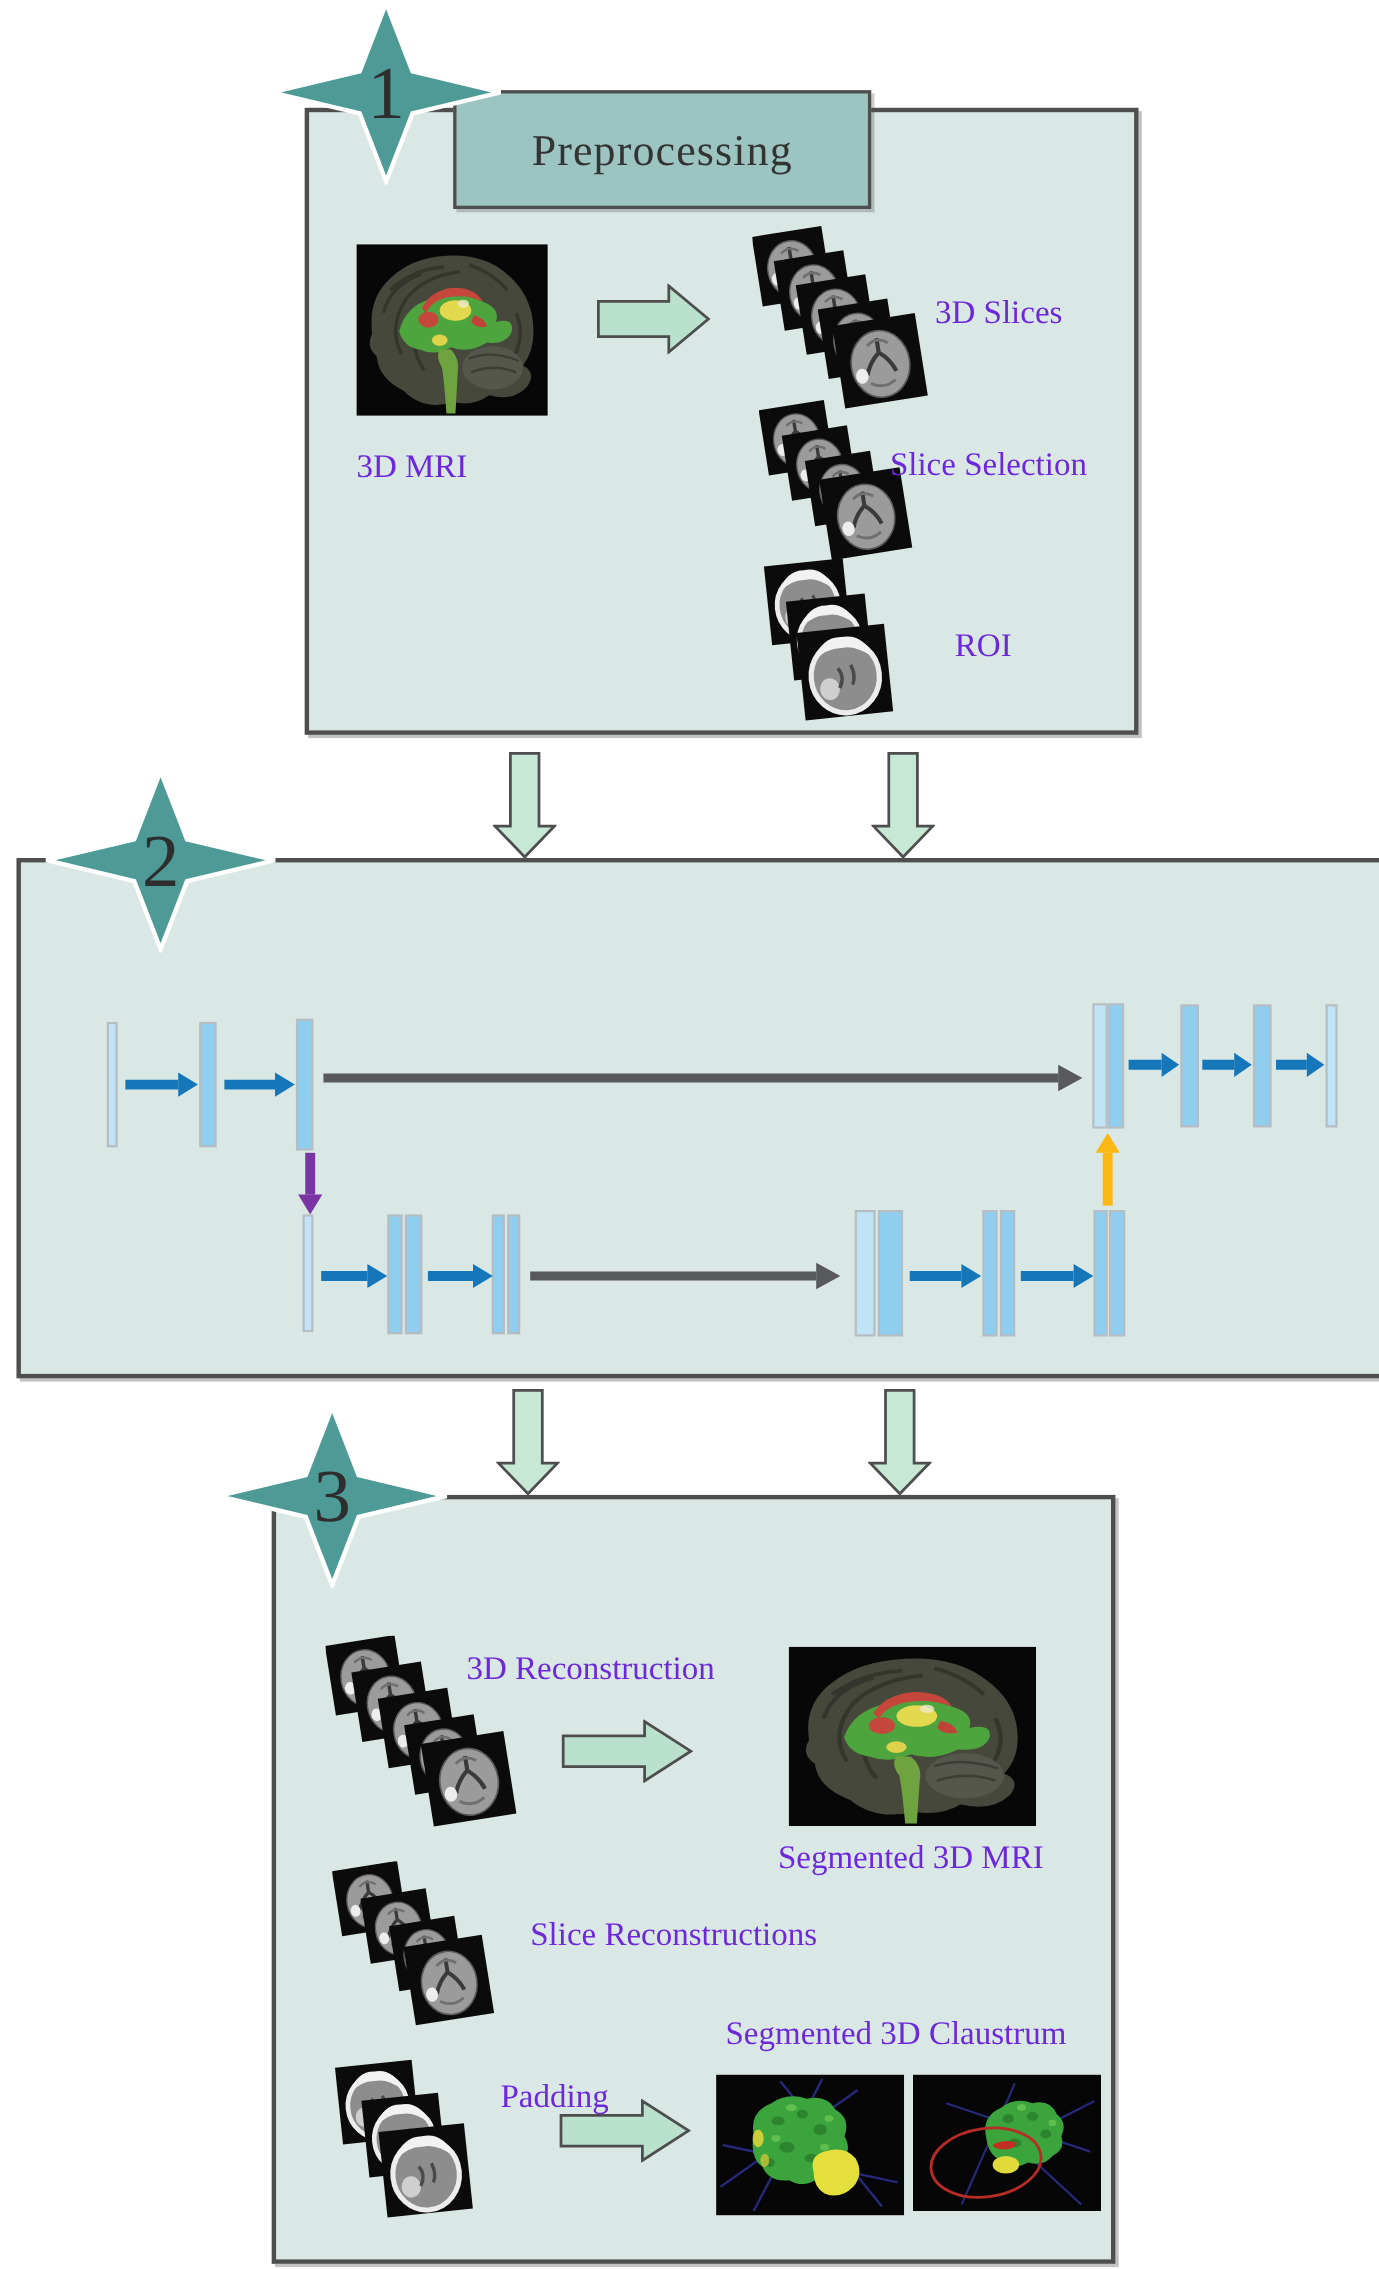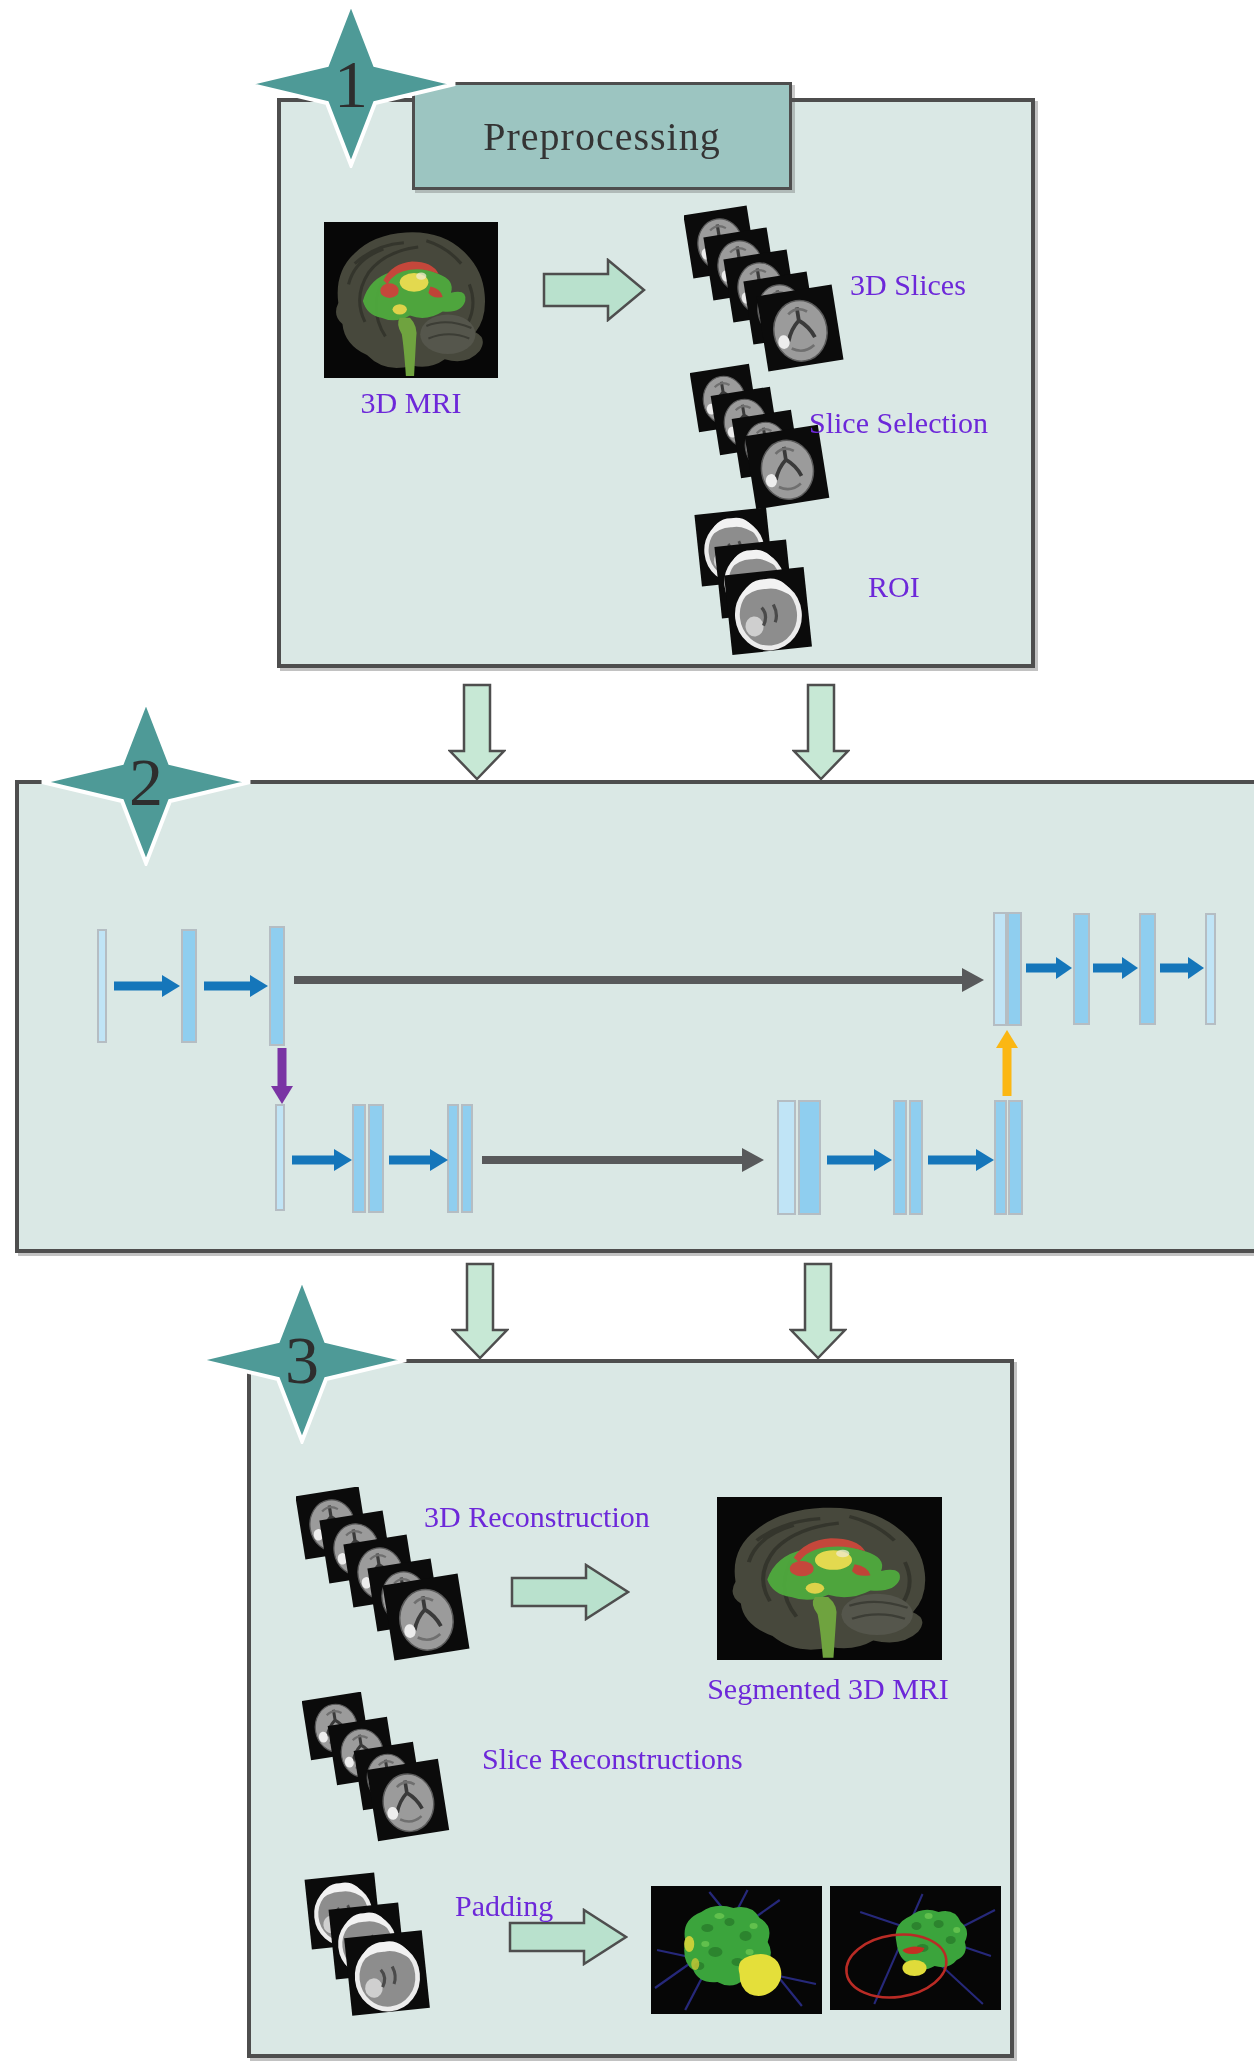--- a/index.html
+++ b/index.html
@@ -117,21 +117,21 @@
   </div>
 
   <svg class="star" style="left:231px;top:0px;" width="216" height="168" viewBox="-108 -84 216 168">
     <use href="#star4"></use>
   </svg>
   <div class="star-num" style="left:299px;top:40px;width:80px;height:88px;">1</div>
 
   <svg class="gfx" style="left:312px;top:222px;" width="174" height="156" viewBox="0 0 170 150" preserveAspectRatio="none">
     <use href="#brain3d"></use>
   </svg>
-  <div class="label" style="left:312px;top:386px;width:174px;text-align:center;">3D MRI</div>
+  <div class="label" style="left:312px;top:408px;width:174px;">3D MRI</div>
 
   <svg class="gfx" style="left:530px;top:258px;" width="104" height="64" viewBox="0 0 104 64">
     <polygon points="2,16 66,16 66,2 102,32 66,62 66,48 2,48" fill="#b9e1cd" stroke="#4e4e4e" stroke-width="2.5"></polygon>
   </svg>
 
   <svg class="gfx" style="left:672px;top:204px;" width="170" height="175" viewBox="0 0 170 175">
     <use href="#mri-slice" transform="translate(4,6) scale(1.6) rotate(-9 20 20)"></use>
     <use href="#mri-slice" transform="translate(24,28) scale(1.6) rotate(-9 20 20)"></use>
     <use href="#mri-slice" transform="translate(44,50) scale(1.6) rotate(-9 20 20)"></use>
     <use href="#mri-slice" transform="translate(64,72) scale(1.6) rotate(-9 20 20)"></use>
@@ -281,20 +281,21 @@
   <div class="label" style="left:660px;top:1672px;width:312px;text-align:center;">Segmented 3D MRI</div>
 
   <svg class="gfx" style="left:290px;top:1692px;" width="165" height="160" viewBox="0 0 165 160">
     <use href="#mri-slice" transform="translate(4,4) scale(1.5) rotate(-9 20 20)"></use>
     <use href="#mri-slice" transform="translate(30,29) scale(1.5) rotate(-9 20 20)"></use>
     <use href="#mri-slice" transform="translate(56,54) scale(1.5) rotate(-9 20 20)"></use>
     <use href="#mri-slice" transform="translate(70,72) scale(1.8) rotate(-9 20 20)"></use>
   </svg>
   <div class="label" style="left:470px;top:1742px;text-align:center;">Slice Reconstructions</div>
 
+  <div class="label" style="left:630px;top:1832px;width:345px;text-align:center;">Segmented 3D Claustrum</div>
 
   <svg class="gfx" style="left:292px;top:1872px;" width="150" height="155" viewBox="0 0 150 155">
     <use href="#ct-slice" transform="translate(4,4) scale(1.75) rotate(-6 20 20)"></use>
     <use href="#ct-slice" transform="translate(28,34) scale(1.75) rotate(-6 20 20)"></use>
     <use href="#ct-slice" transform="translate(44,62) scale(1.95) rotate(-6 20 20)"></use>
   </svg>
   <div class="label" style="left:443px;top:1889px;">Padding</div>
 
   <svg class="gfx" style="left:496px;top:1908px;" width="120" height="58" viewBox="0 0 120 58">
     <polygon points="2,15 76,15 76,2 118,29 76,56 76,43 2,43" fill="#b9e1cd" stroke="#4e4e4e" stroke-width="2.5"></polygon>

